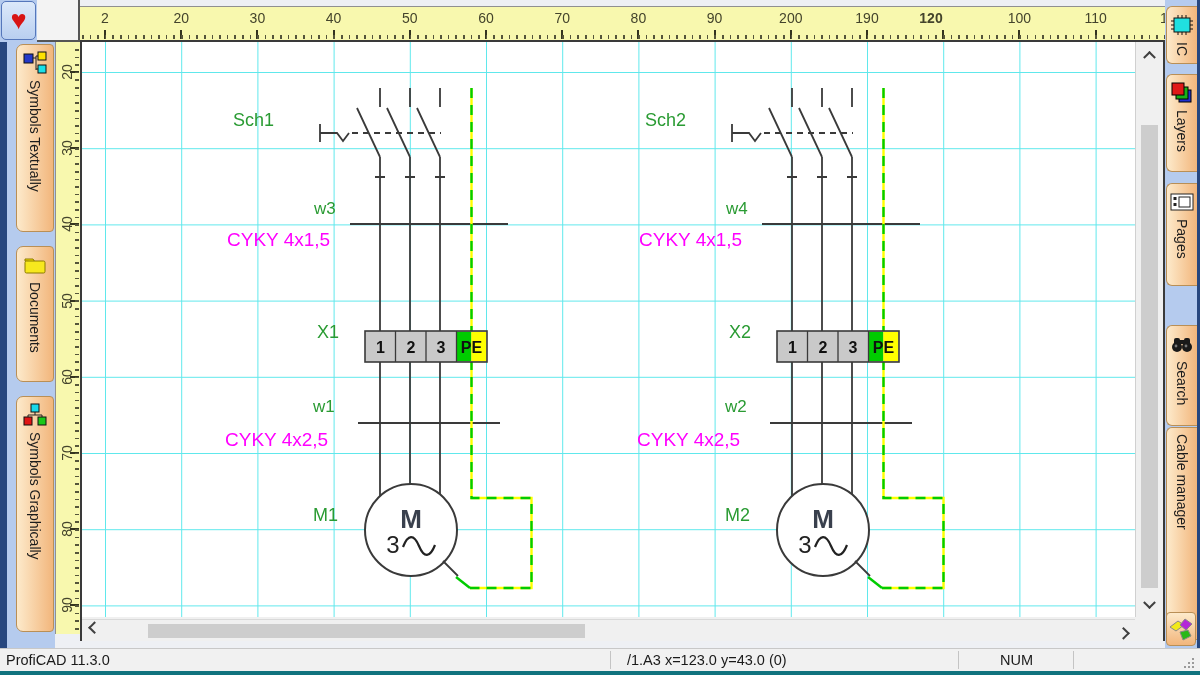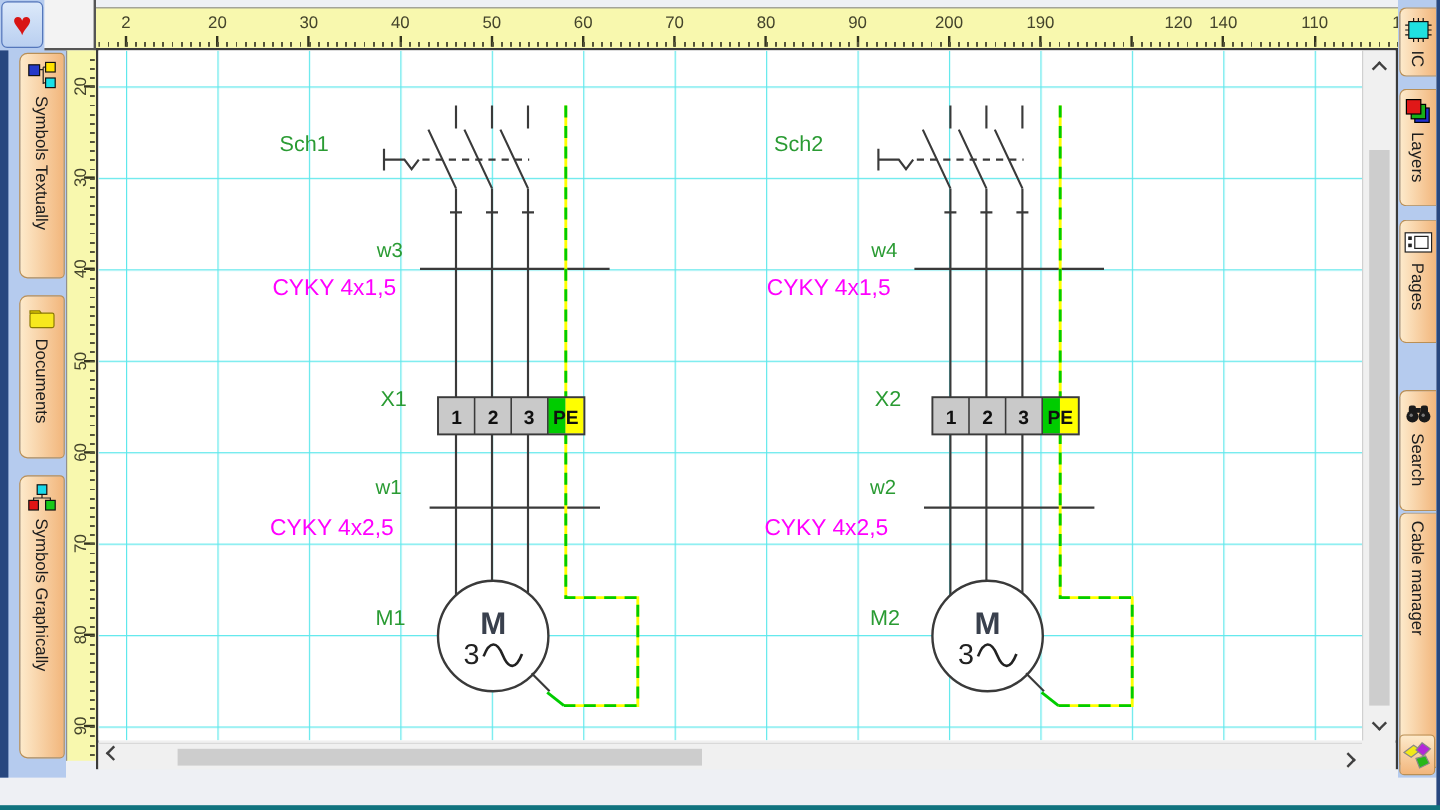--- a/index.html
+++ b/index.html
@@ -143,23 +143,23 @@
       <div class="hlabel" style="left: 482.2px;">70</div>
       <div class="htick" style="left: 557.4px;"></div>
       <div class="hlabel" style="left: 558.4px;">80</div>
       <div class="htick" style="left: 633.6px;"></div>
       <div class="hlabel" style="left: 634.6px;">90</div>
       <div class="htick" style="left: 709.8px;"></div>
       <div class="hlabel" style="left: 710.8px;">200</div>
       <div class="htick" style="left: 786px;"></div>
       <div class="hlabel" style="left: 787px;">190</div>
       <div class="htick" style="left: 862.2px;"></div>
-      <div class="hlabel" style="left: 902px;">120</div>
+      <div class="hlabel" style="left: 851px; font-weight: bold;">120</div>
       <div class="htick" style="left: 938.4px;"></div>
-      <div class="hlabel" style="left: 939.4px;">140</div>
+      <div class="hlabel" style="left: 939.4px;">100</div>
       <div class="htick" style="left: 1014.6px;"></div>
       <div class="hlabel" style="left: 1015.6px;">110</div>
       <div class="hlabel" style="left: 1091.8px;">150</div>
     </div>
   <div class="abs" id="vruler">
       <div class="vtick" style="top: 29px;"></div>
       <div class="vlabel" style="top: 30px;">20</div>
       <div class="vtick" style="top: 105.2px;"></div>
       <div class="vlabel" style="top: 106.2px;">30</div>
       <div class="vtick" style="top: 181.4px;"></div>
@@ -306,14 +306,25 @@
   </div>
   <div class="abs" id="diamond-btn">
     <svg width="26" height="26">
       <polygon points="2,11 10,5 16,9 8,15" fill="#f2e918" stroke="#888"></polygon>
       <polygon points="17,3 24,8 18,14 12,9" fill="#b428d8" stroke="#888"></polygon>
       <polygon points="12,16 20,14 23,20 15,24" fill="#28b818" stroke="#888"></polygon>
     </svg>
   </div>
   <div class="abs" id="right-edge"></div>
 
+  <div class="abs" id="statusbar">
+    <span class="abs" style="left:6px; top:3px;">ProfiCAD 11.3.0</span>
+    <div class="sb-sep" style="left:610px;"></div>
+    <span class="abs" style="left:627px; top:3px;">/1.A3  x=123.0  y=43.0 (0)</span>
+    <div class="sb-sep" style="left:958px;"></div>
+    <span class="abs" style="left:1000px; top:3px;">NUM</span>
+    <div class="sb-sep" style="left:1073px;"></div>
+    <div id="grip">
+        <i></i>
+      </div>
+  </div>
   <div class="abs" id="bottom-edge"></div>
 </div>
 
 </body></html>

